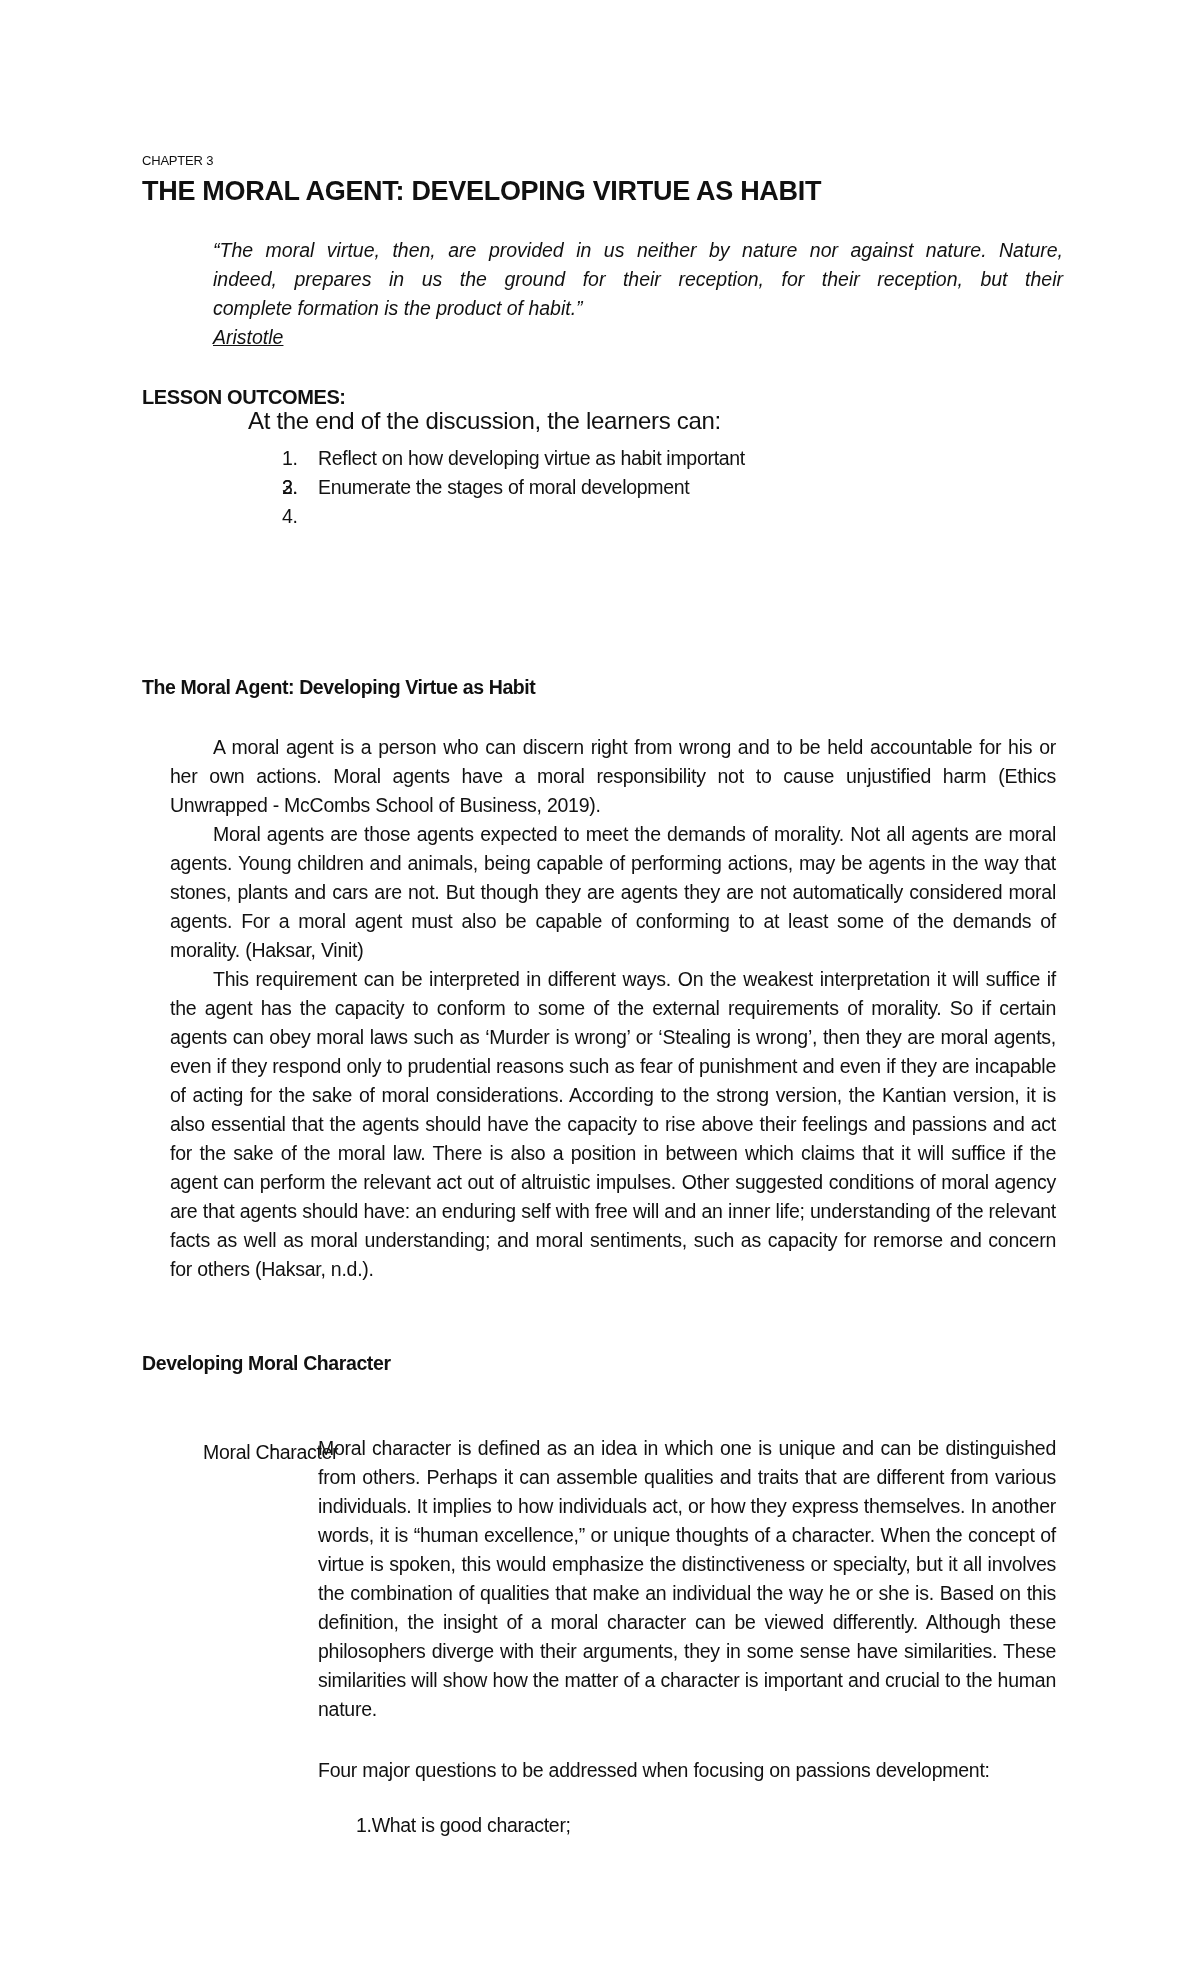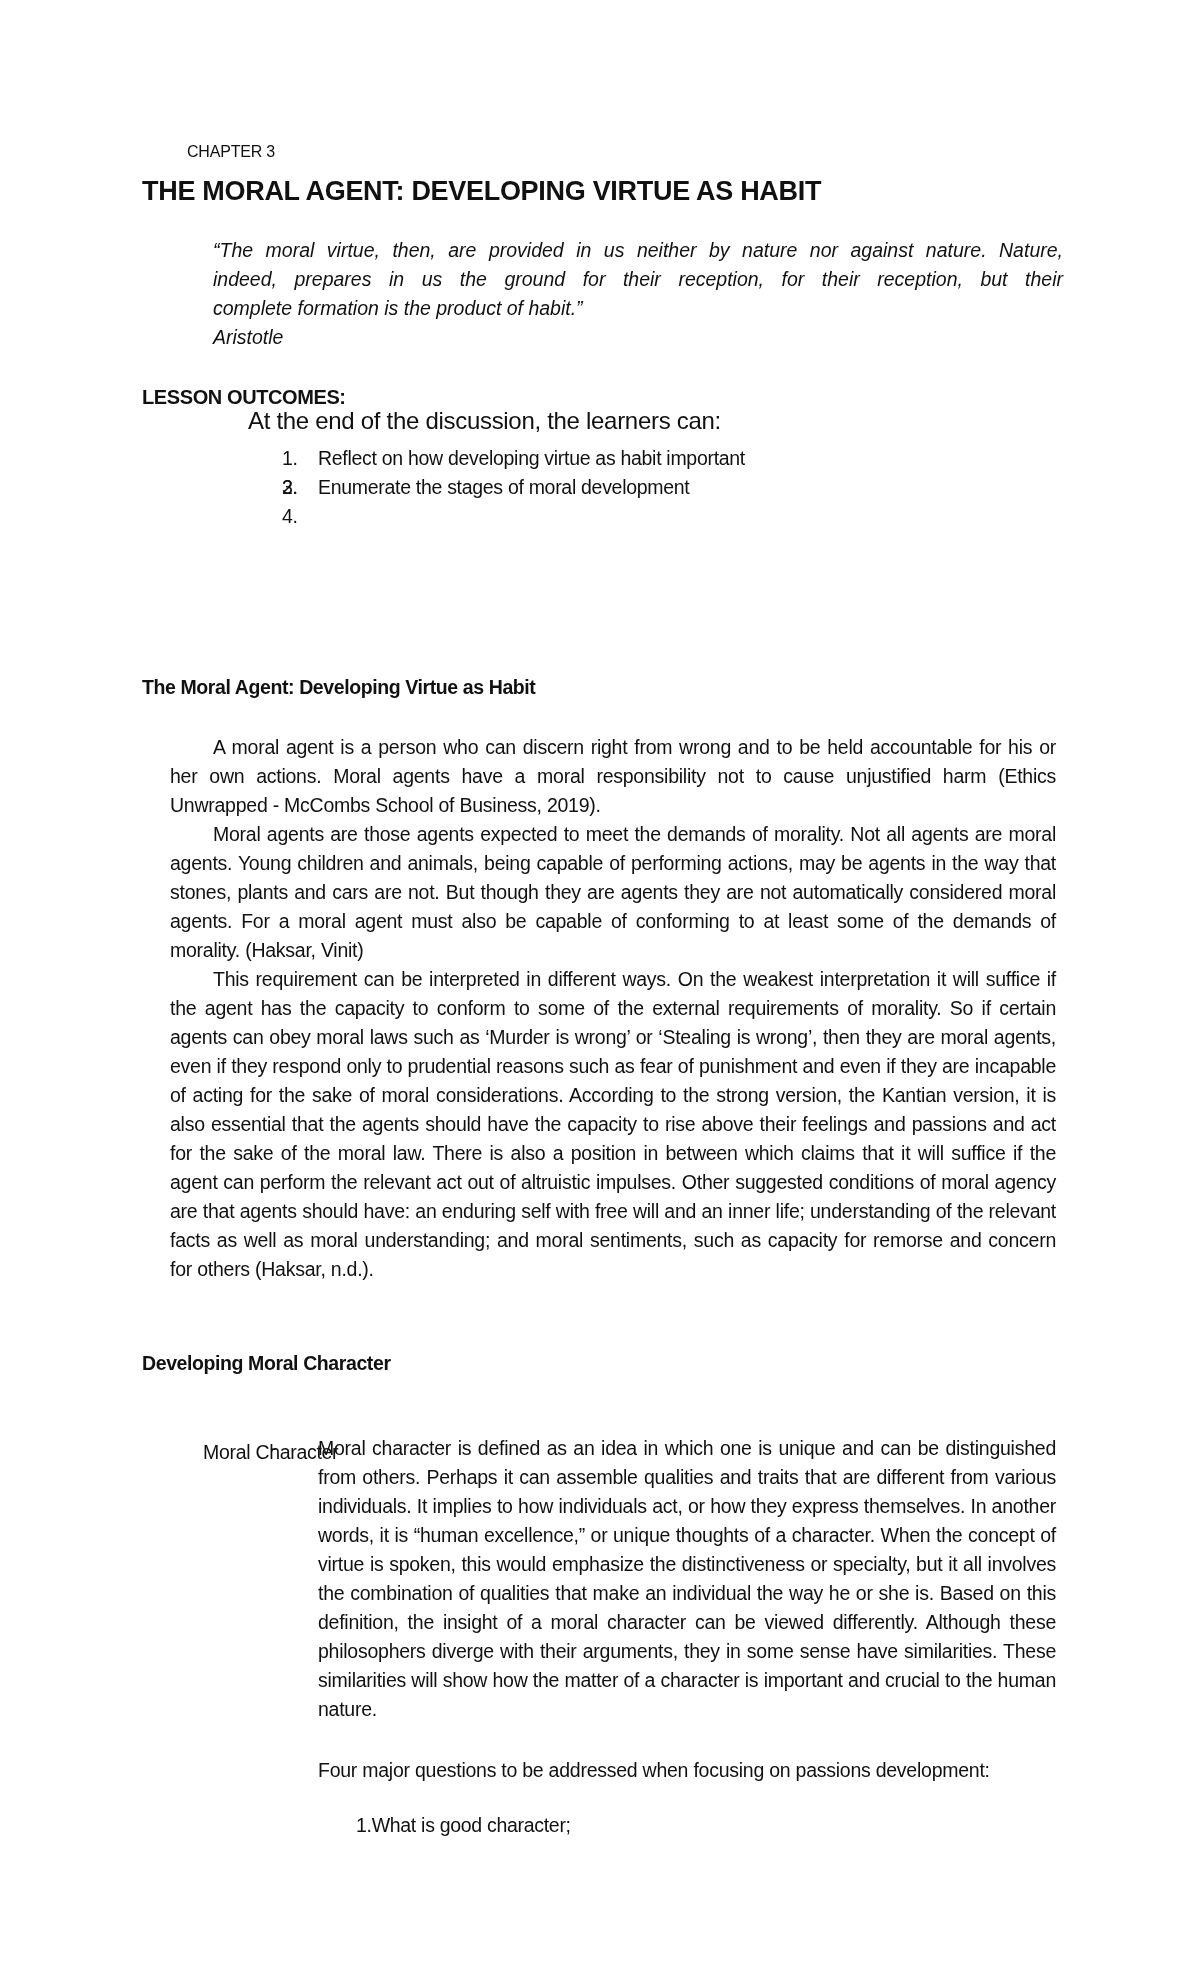--- a/index.html
+++ b/index.html
@@ -2,25 +2,25 @@
 <html><head>
 <meta charset="utf-8">
 <style>
   html, body { margin: 0; padding: 0; background: #ffffff; }
   body {
     width: 1200px; height: 1976px; position: relative; overflow: hidden;
     font-family: "Liberation Sans", "DejaVu Sans", sans-serif;
     color: #111111;
   }
   .page { position: absolute; left: 0; top: 0; width: 1200px; height: 1976px; }
-  .chapter-label { position: absolute; left: 142px; top: 143px; font-size: 16px; letter-spacing: -0.2px; margin-left: 45px; }
+  .chapter-label { position: absolute; left: 142px; top: 153px; font-size: 13px; letter-spacing: -0.2px; }
   .chapter-title { position: absolute; left: 142px; top: 176px; font-size: 27px; font-weight: bold; letter-spacing: -0.3px; }
   .quote { position: absolute; left: 213px; top: 236px; width: 850px; font-size: 19.5px; font-style: italic; line-height: 29px; text-align: justify; }
   .quote .q-line { display: block; }
-  .quote-author { display: block; }
+  .quote-author { display: block; text-decoration: underline; }
   .outcomes-heading { position: absolute; left: 142px; top: 386px; font-size: 20px; font-weight: bold; letter-spacing: -0.4px; }
   .outcomes-intro { position: absolute; left: 248px; top: 407px; font-size: 24px; letter-spacing: -0.3px; }
   .outcomes-list { position: absolute; left: 282px; top: 444px; width: 780px; margin: 0; padding: 0; list-style: none; font-size: 19.5px; line-height: 29px; letter-spacing: -0.3px; }
   .outcomes-list li { position: relative; padding-left: 36px; }
   .outcomes-list .num { position: absolute; left: 0; top: 0; }
   .section-heading { position: absolute; left: 142px; font-size: 19.5px; font-weight: bold; letter-spacing: -0.4px; }
   .body-block { position: absolute; left: 170px; width: 886px; font-size: 19.5px; line-height: 29px; text-align: justify; letter-spacing: -0.25px; }
   .body-block p { margin: 0; text-indent: 43px; }
   .sub-label { position: absolute; left: 203px; top: 1405px; font-size: 19.5px; letter-spacing: -0.3px; margin-top: 36px; }
   .dash-item { position: absolute; left: 270px; top: 1434px; width: 786px; font-size: 19.5px; line-height: 29px; }

